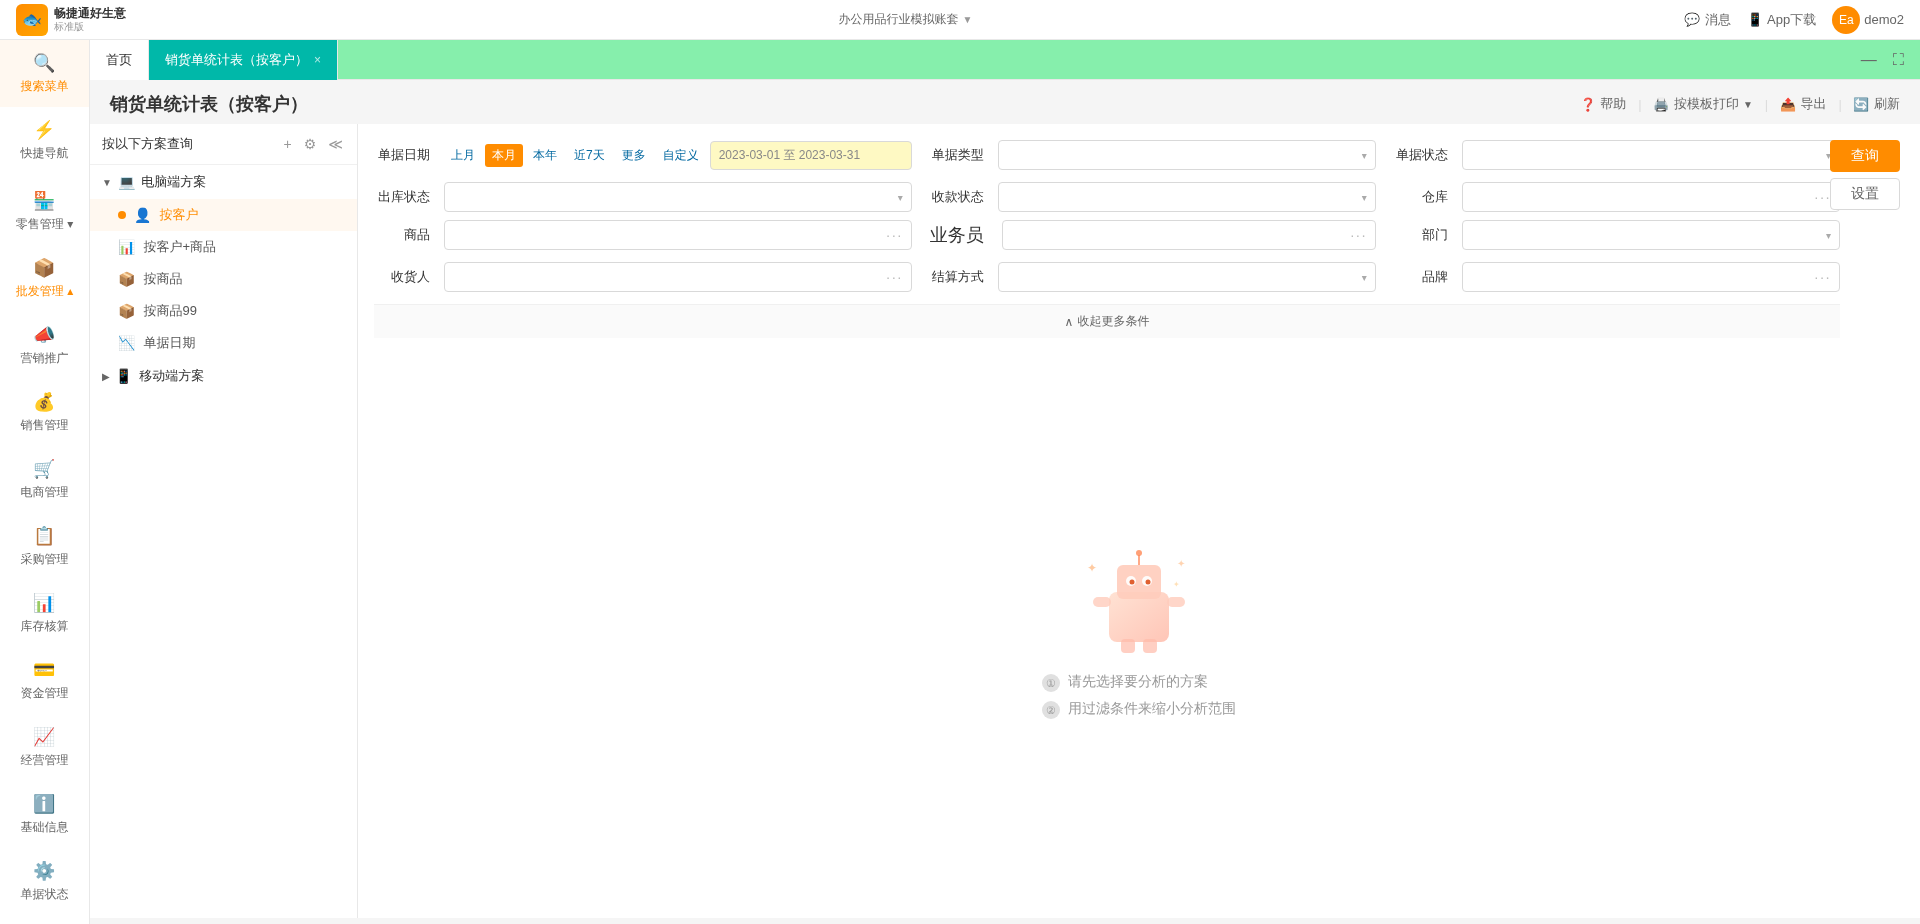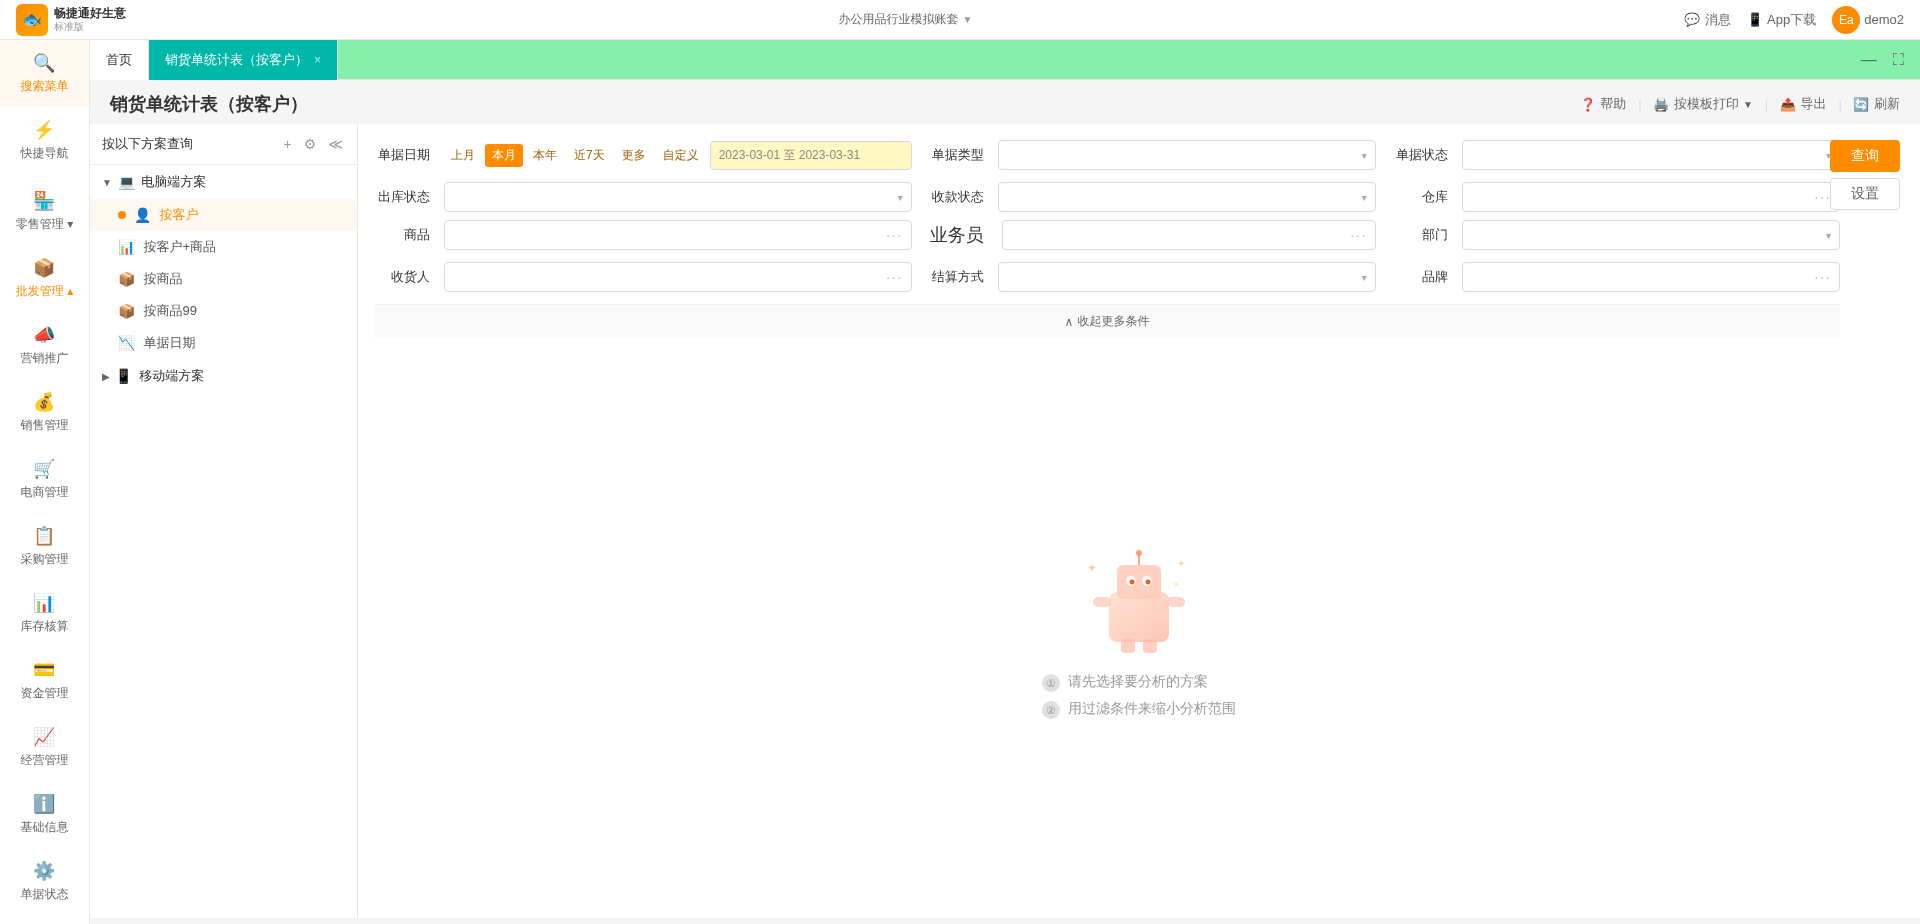--- a/index.html
+++ b/index.html
@@ -92,21 +92,21 @@
     .filter-item { display: flex; align-items: center; gap: 6px; }
     .filter-item .label { font-size: 13px; color: #333; white-space: nowrap; min-width: 56px; text-align: right; }
     .filter-item .control { flex: 1; border: 1px solid #d9d9d9; border-radius: 4px; padding: 5px 8px; font-size: 13px; background: #fff; cursor: pointer; display: flex; align-items: center; justify-content: space-between; min-height: 30px; }
     .control-arrow { font-size: 10px; color: #aaa; }
     .control-dots { color: #bbb; font-size: 14px; letter-spacing: 1px; }
 
     .date-filter-item { display: flex; align-items: center; gap: 6px; }
     .date-filter-item .label { font-size: 13px; color: #333; white-space: nowrap; min-width: 56px; text-align: right; }
     .date-filter-control { flex: 1; display: flex; align-items: center; gap: 4px; }
     .date-tabs-group { display: flex; align-items: center; gap: 3px; flex-shrink: 0; }
-    .dtab { padding: 3px 7px; border-radius: 3px; font-size: 12px; cursor: pointer; color: #a16207; }
+    .dtab { padding: 3px 7px; border-radius: 3px; font-size: 12px; cursor: pointer; color: #0369a1; }
     .dtab.active { background: #ff8c00; color: #fff; }
     .date-range-field { border: 1px solid #d9d9d9; border-radius: 4px; padding: 5px 8px; font-size: 12px; color: #888; background: #fef9c3; flex: 1; display: flex; }
   </style>
 </head>
 <body>
 
 <div class="app-container">
 
   <div class="top-bar">
     <div class="top-bar-left">

